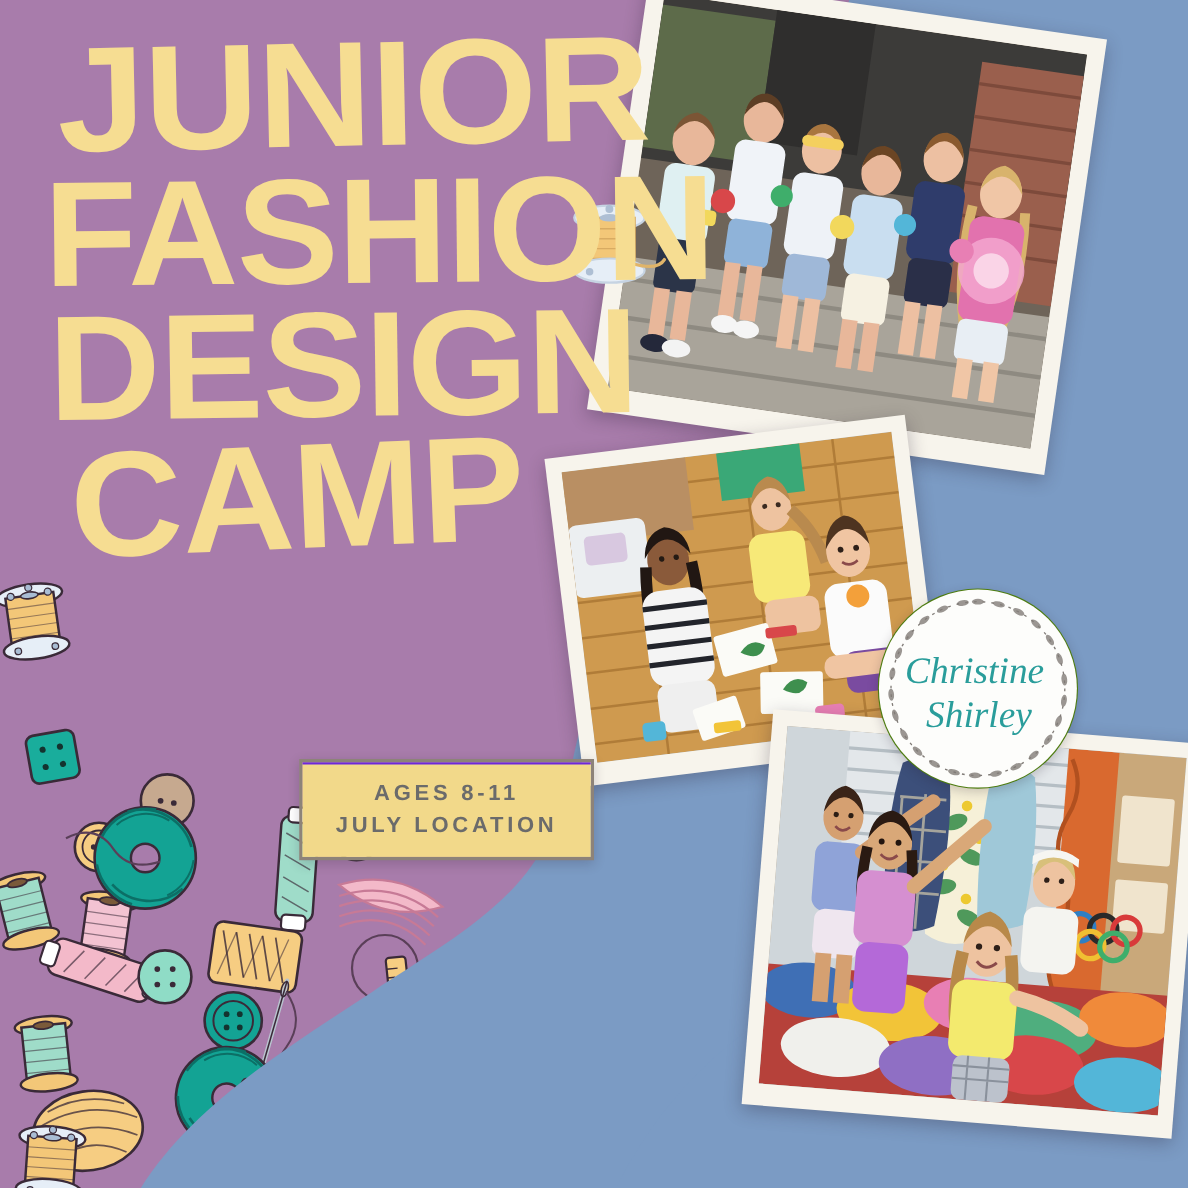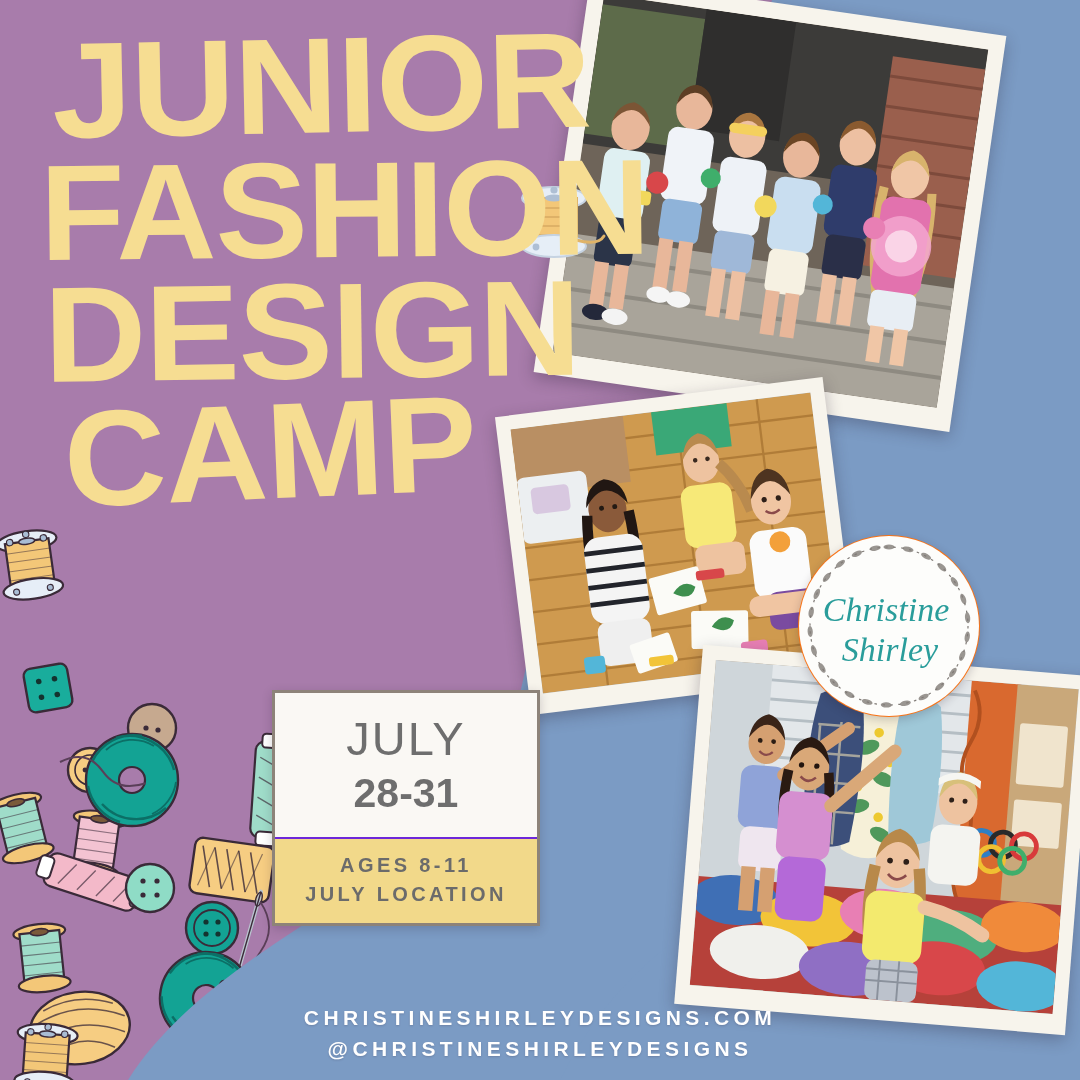--- a/index.html
+++ b/index.html
@@ -78,21 +78,21 @@
   }
   #info-card .card-bottom div {
     color:#6b6b6b; font-weight:700; font-size:20px;
     letter-spacing:3.4px; line-height:1.45;
   }
   #info-card .l-loc { font-size:20px; letter-spacing:3.2px; }
 
   
   #logo-badge {
     position:absolute; left:798px; top:535px; width:182px; height:182px;
-    border-radius:50%; background:#f97316; z-index:9;
+    border-radius:50%; background:#4d7c0f; z-index:9;
     box-shadow:0 3px 10px rgba(40,30,50,.22);
     display:flex; align-items:center; justify-content:center;
   }
   #logo-badge svg { width:182px; height:182px; }
 
   
   #footer {
     position:absolute; left:0; right:0; bottom:16px;
     text-align:center; z-index:8;
   }
@@ -645,24 +645,20 @@
             </g>
           <circle cx="198" cy="194" r="3" fill="#2e2019"></circle>
             <circle cx="215" cy="194" r="3" fill="#2e2019"></circle>
           <path d="M197 208 Q206 218 216 208" stroke="#8a4a4a" stroke-width="2.8" fill="none"></path>
         </g>
       </svg>
     </div>
   </div>
 
   <div id="info-card">
-    <div class="card-top">
-      <div class="month">JULY</div>
-      <div class="dates">28-31</div>
-    </div>
     <div class="card-bottom">
       <div>AGES 8-11</div>
       <div class="l-loc">JULY LOCATION</div>
     </div>
   </div>
 
   <div id="logo-badge">
     <svg viewBox="0 0 182 182" xmlns="http://www.w3.org/2000/svg">
       <circle cx="91" cy="91" r="90" fill="#fdfdfb"></circle>
 
@@ -698,18 +694,14 @@
           <use href="#leafgrp" transform="rotate(322 91 91)"></use>
           <use href="#leafgrp" transform="rotate(336 91 91)"></use>
           <use href="#leafgrp" transform="rotate(350 91 91)"></use>
         </g>
       </g>
       <text x="88" y="86" text-anchor="middle" font-family="'Liberation Serif', serif" font-style="italic" font-size="34" fill="#2a9d9b">Christine</text>
       <text x="92" y="126" text-anchor="middle" font-family="'Liberation Serif', serif" font-style="italic" font-size="34" fill="#2a9d9b">Shirley</text>
     </svg>
   </div>
 
-  <div id="footer">
-    <div>CHRISTINESHIRLEYDESIGNS.COM</div>
-    <div>@CHRISTINESHIRLEYDESIGNS</div>
-  </div>
 
 </div>
 
 </body></html>

